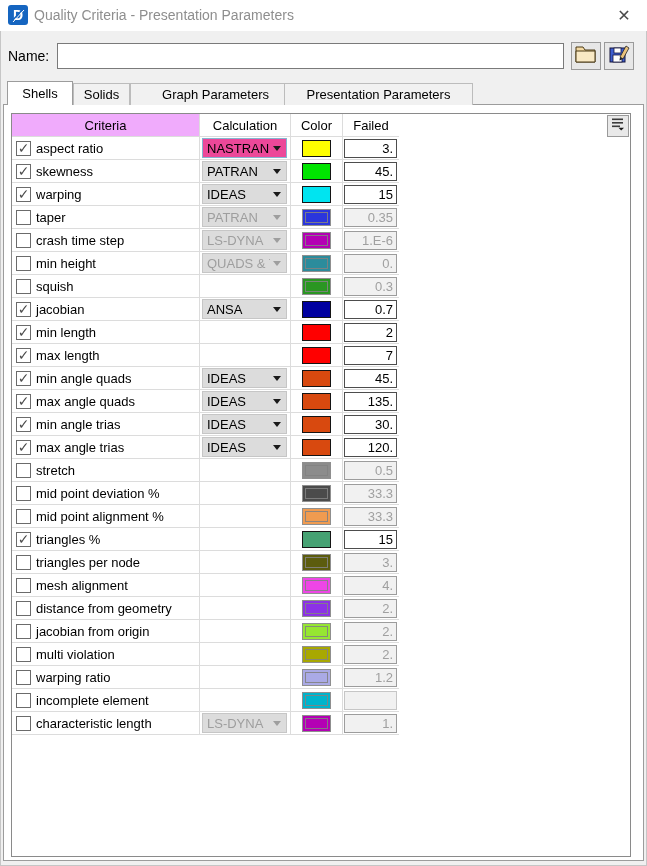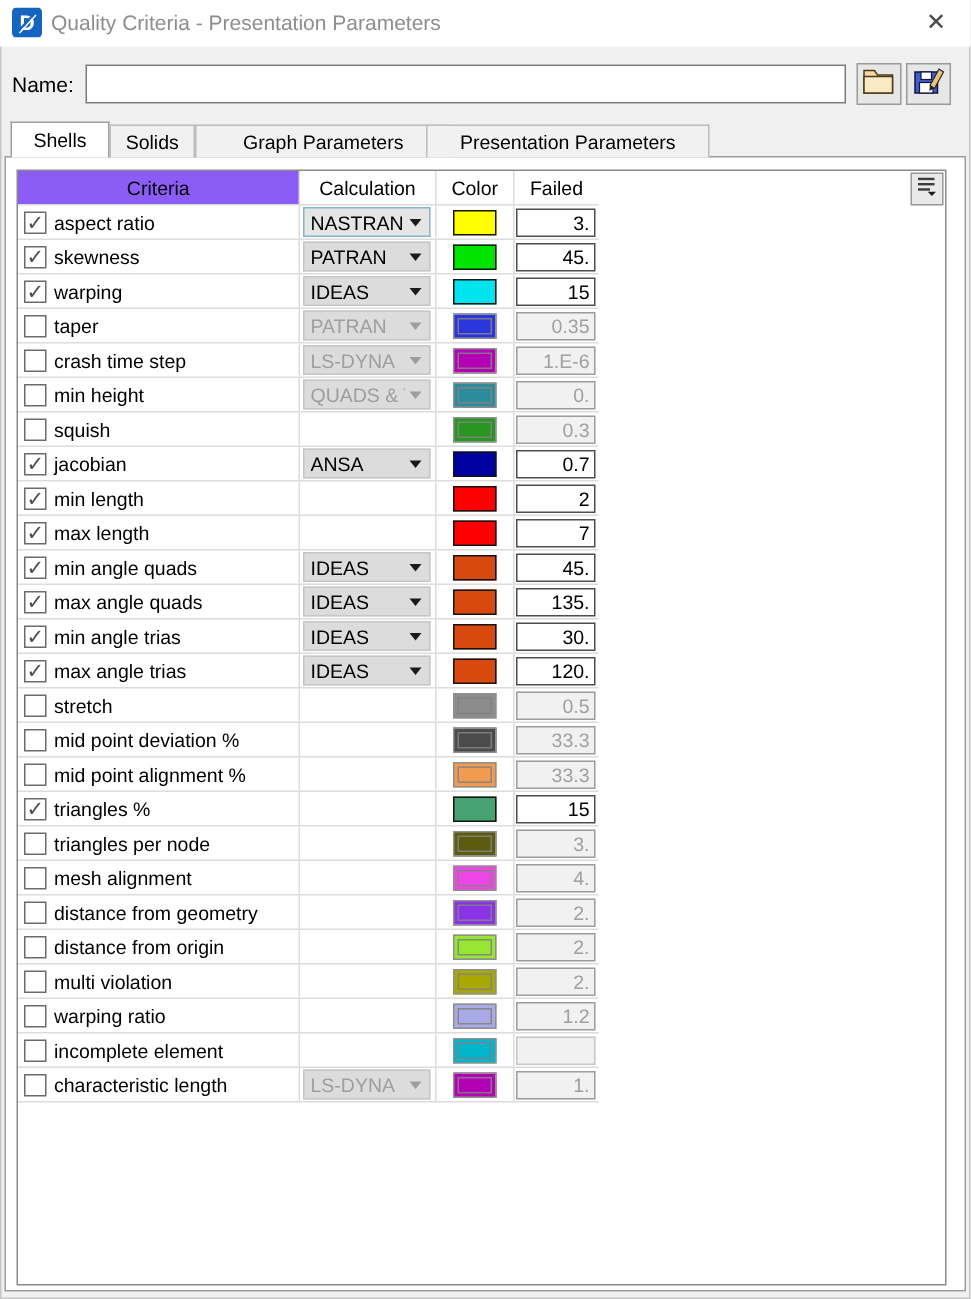--- a/index.html
+++ b/index.html
@@ -40,38 +40,38 @@
   
   .qtable{position:absolute;left:11px;top:113px;width:620px;height:744px;
     border:1px solid #8a8a8a;background:#fff;box-sizing:border-box;z-index:5;}
   .corner-btn{position:absolute;top:1px;right:1px;width:22px;height:22px;
     background:#e9e9e9;border:1px solid #9a9a9a;box-sizing:border-box;
     display:flex;align-items:center;justify-content:center;}
   .grid{position:absolute;left:0;top:0;width:387px;}
   .grow{display:flex;height:23px;box-sizing:border-box;border-bottom:1px solid #dcdcdc;align-items:center;}
   .cell{height:100%;box-sizing:border-box;display:flex;align-items:center;}
   
-  .h-criteria{width:188px;background:#8b5cf6;justify-content:center;font-size:13px;border-right:1px solid #dcdcdc;}
+  .h-criteria{width:188px;background:#f0abfc;justify-content:center;font-size:13px;border-right:1px solid #dcdcdc;}
   .h-calc{width:91px;justify-content:center;font-size:13px;border-right:1px solid #dcdcdc;}
   .h-color{width:52px;justify-content:center;font-size:13px;border-right:1px solid #dcdcdc;}
   .h-failed{width:56px;justify-content:center;font-size:13px;}
   
   .b-check{width:20px;justify-content:flex-start;padding-left:4px;}
   .b-label{width:168px;border-right:1px solid #dcdcdc;padding-left:4px;font-size:13px;color:#000;white-space:nowrap;overflow:hidden;}
   .b-calc{width:91px;border-right:1px solid #dcdcdc;}
   .b-color{width:52px;border-right:1px solid #dcdcdc;justify-content:center;}
   .b-failed{width:56px;padding-left:1px;}
   
   .checkbox{width:15px;height:15px;box-sizing:border-box;border:1px solid #6b6b6b;background:#fff;
     font-size:14px;line-height:12px;color:#4c4c4c;text-align:center;overflow:hidden;}
   
   .dropdown{position:relative;width:85px;height:20px;margin-left:2px;box-sizing:border-box;
     background:#dcdcdc;border:1px solid #c6c6c6;display:flex;align-items:center;
     font-size:13px;color:#000;padding-left:4px;}
-  .dropdown.focused{background:#e5e5e5;border:1px solid #85b3d1;}
+  .dropdown.focused{background:#ec4899;border:1px solid #85b3d1;}
   .dropdown.disabled{color:#9e9e9e;}
   .dd-label{overflow:hidden;white-space:nowrap;width:63px;}
   .dd-arrow{position:absolute;right:5px;top:7px;width:0;height:0;
     border-left:4px solid transparent;border-right:4px solid transparent;border-top:5px solid #1a1a1a;}
   .dropdown.disabled .dd-arrow{border-top-color:#9e9e9e;}
   
   .swatch{width:29px;height:17px;box-sizing:border-box;border:1px solid #141414;}
   .swatch.disabled{border:1px solid #8f8f8f;}
   
   .failed-box{width:53px;height:19px;box-sizing:border-box;font-size:13px;
@@ -459,21 +459,21 @@
             <span class="swatch disabled" style="background: rgb(140, 50, 230); box-shadow: rgb(140, 50, 230) 0px 0px 0px 2px inset, rgba(130, 130, 130, 0.9) 0px 0px 0px 3px inset;"></span>
           </div>
           <div class="cell b-failed">
             <div class="failed-box disabled">2.</div>
           </div>
         </div>
         <div class="grow">
           <div class="cell b-check">
             <span class="checkbox"></span>
           </div>
-          <div class="cell b-label">distance from origin</div>
+          <div class="cell b-label">jacobian from origin</div>
           <div class="cell b-calc"></div>
           <div class="cell b-color">
             <span class="swatch disabled" style="background: rgb(150, 230, 50); box-shadow: rgb(150, 230, 50) 0px 0px 0px 2px inset, rgba(130, 130, 130, 0.9) 0px 0px 0px 3px inset;"></span>
           </div>
           <div class="cell b-failed">
             <div class="failed-box disabled">2.</div>
           </div>
         </div>
         <div class="grow">
           <div class="cell b-check">

